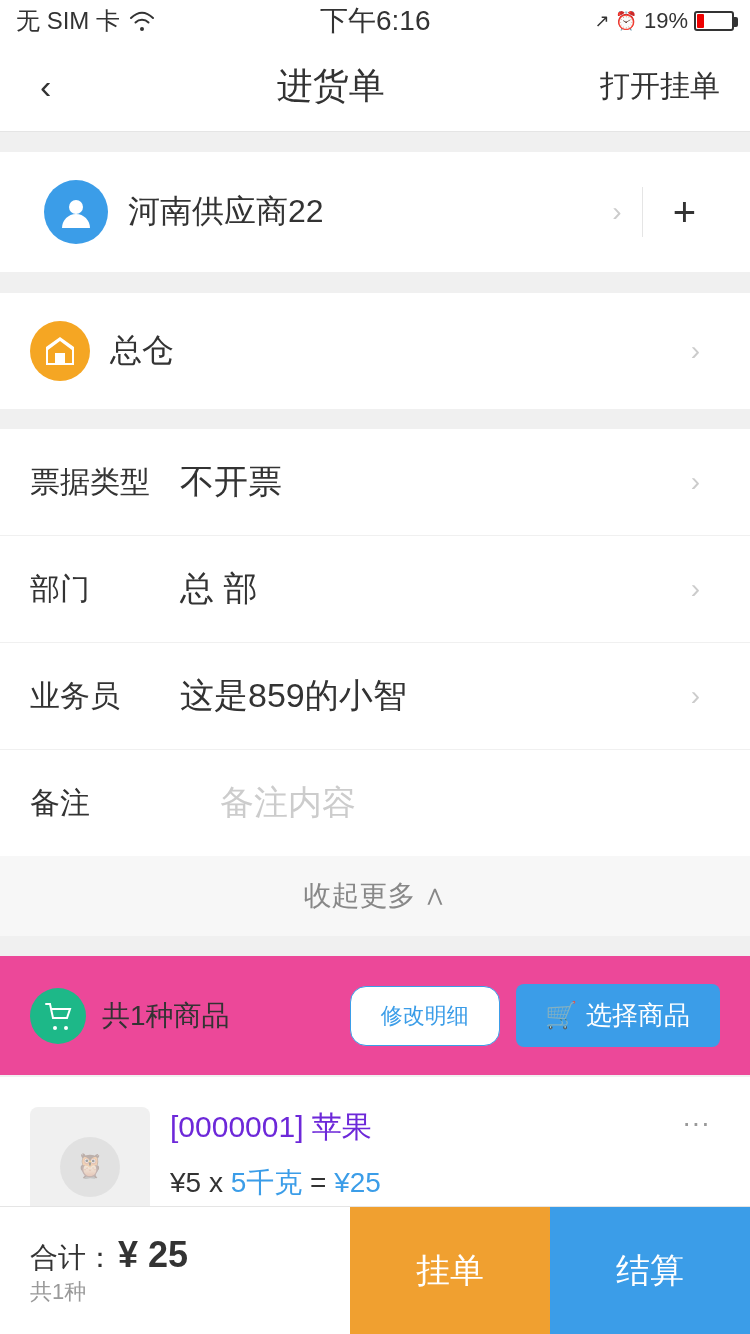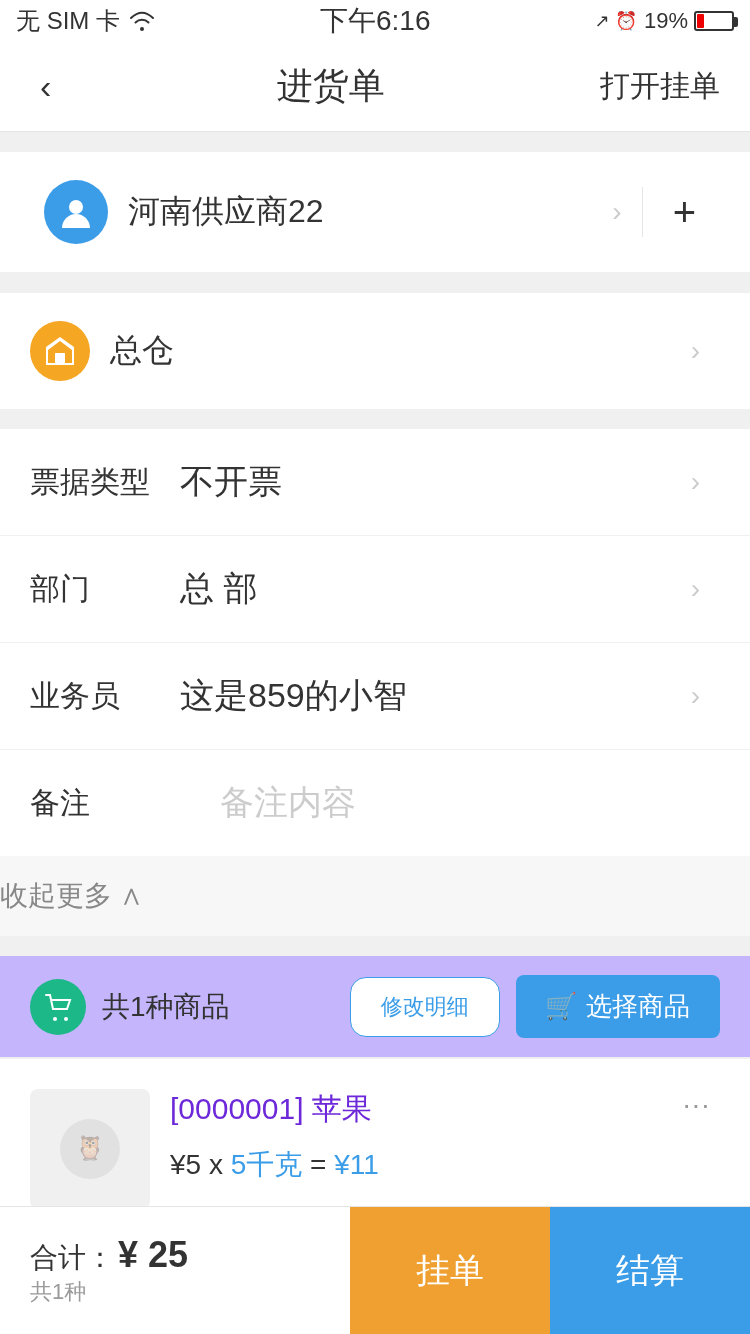--- a/index.html
+++ b/index.html
@@ -199,32 +199,32 @@
     .form-placeholder {
       color: #ccc;
     }
 
     
     .collapse-row {
       background: #f7f7f7;
       height: 80px;
       display: flex;
       align-items: center;
-      justify-content: flex-start;
+      justify-content: center;
       font-size: 28px;
       color: #888;
       cursor: pointer;
     }
 
     
     .product-header {
-      background: #c4b5fd;
-      display: flex;
-      align-items: center;
-      padding: 19px 30px;
+      background: #ec4899;
+      display: flex;
+      align-items: center;
+      padding: 28px 30px;
       border-bottom: 1px solid #f0f0f0;
     }
     .product-count-icon {
       width: 56px;
       height: 56px;
       border-radius: 50%;
       background: #1db888;
       display: flex;
       align-items: center;
       justify-content: center;
@@ -470,21 +470,21 @@
   </div>
   <div class="product-info">
     <div class="product-name">
       <span>[0000001] </span>
       <span>苹果</span>
     </div>
     <div class="product-price">
       <span>¥5 x </span>
       <span class="price-highlight">5千克</span>
       <span> = </span>
-      <span class="price-highlight">¥11</span>
+      <span class="price-highlight">¥25</span>
     </div>
   </div>
   <span class="more-btn">···</span>
 </div>
 
 <div style="height: 100px;"></div>
 
 <div class="bottom-bar">
   <div class="total-section">
     <div style="display:flex;align-items:baseline;gap:4px;">

